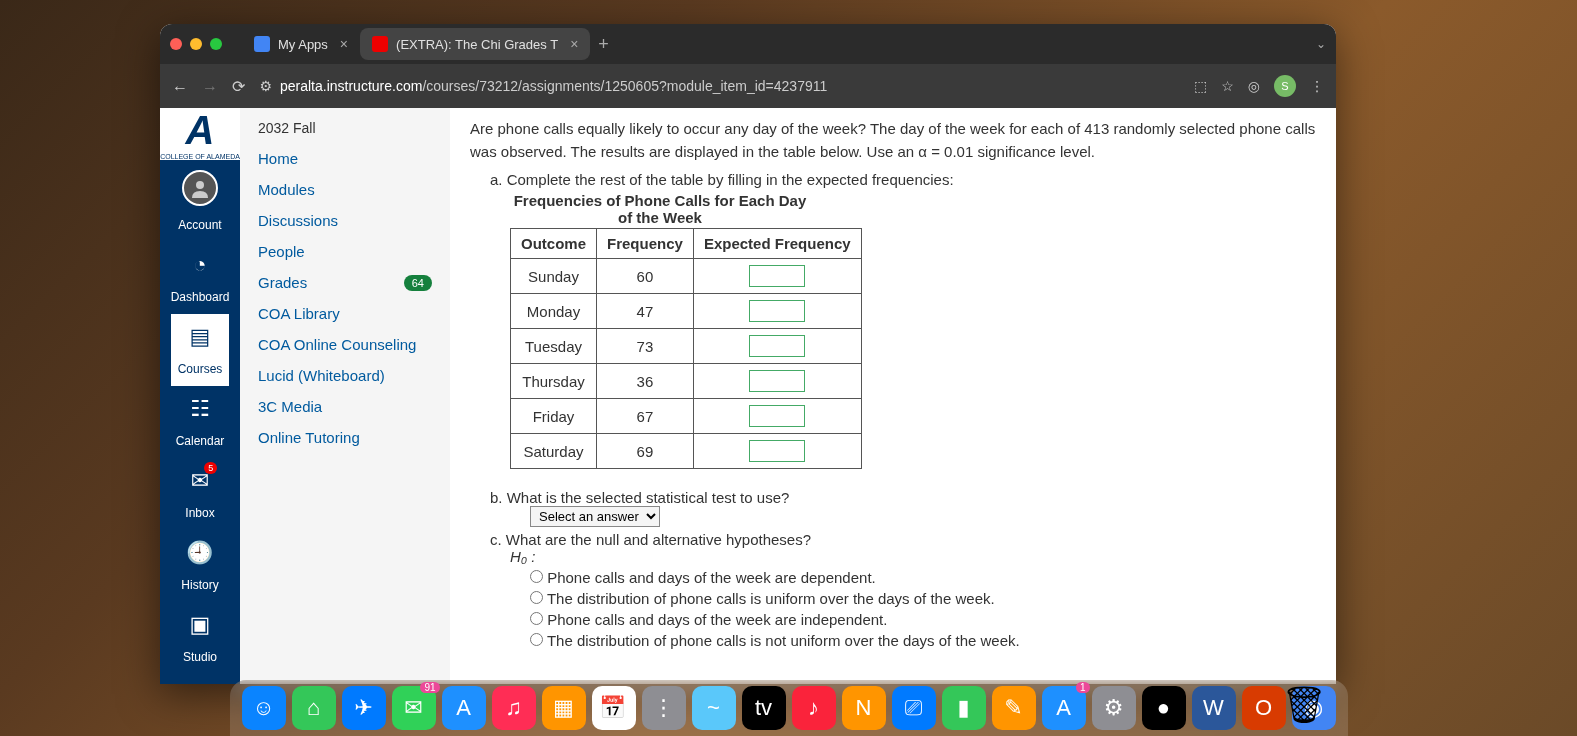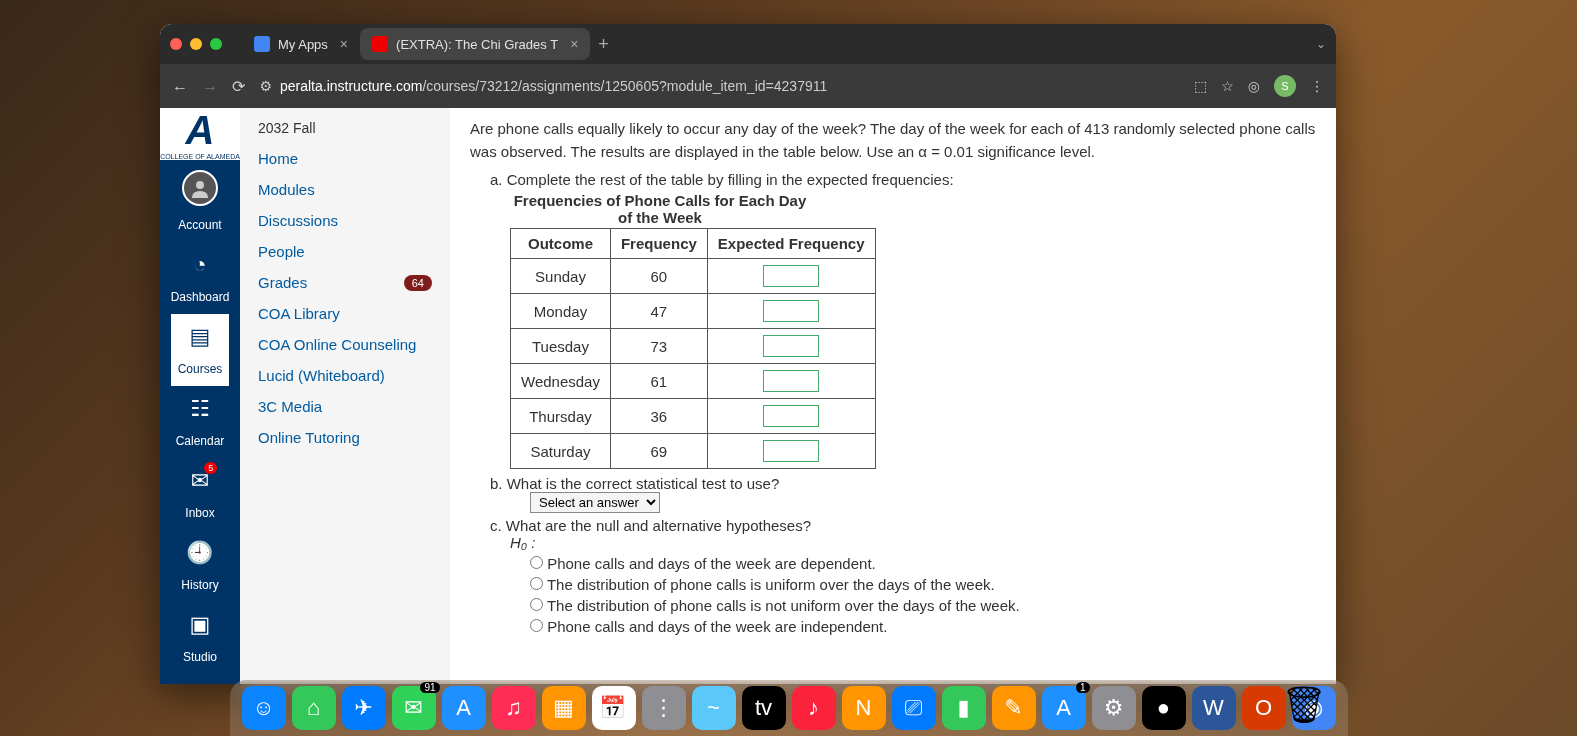--- a/index.html
+++ b/index.html
@@ -28,37 +28,37 @@
 .logo-a { font-size: 40px; font-weight: bold; color: #003366; font-style: italic; }
 .logo-txt { font-size: 7px; color: #003366; text-align: center; line-height: 1; }
 .gnav-item { width: 100%; display: flex; flex-direction: column; align-items: center; padding: 10px 0; font-size: 12px; gap: 12px; cursor: pointer; position: relative; }
 .gnav-item.active { background: #fff; color: #003366; }
 .gnav-icon { font-size: 22px; }
 .avatar { width: 36px; height: 36px; border-radius: 50%; border: 2px solid #fff; background: #555; display: flex; align-items: center; justify-content: center; }
 .badge { position: absolute; top: 4px; right: 12px; background: #e00; color: #fff; font-size: 9px; border-radius: 8px; padding: 1px 4px; }
 .coursenav { width: 210px; background: #f5f5f5; padding: 12px 18px; display: flex; flex-direction: column; gap: 14px; }
 .coursenav a { color: #005a9e; text-decoration: none; font-size: 15px; display: flex; align-items: center; justify-content: space-between; }
 .coursenav .term { color: #333; font-size: 14px; }
-.pill { background: #7f1d1d; color: #fff; font-size: 11px; border-radius: 10px; padding: 2px 8px; }
+.pill { background: #15803d; color: #fff; font-size: 11px; border-radius: 10px; padding: 2px 8px; }
 .main { flex: 1; padding: 10px 20px 20px 20px; overflow: auto; color: #333; }
 .problem-text { font-size: 15px; line-height: 1.5; margin-bottom: 8px; }
 .part-a { font-size: 15px; margin-left: 20px; margin-bottom: 4px; }
 .table-title { text-align: center; font-size: 15px; font-weight: bold; margin-bottom: 2px; }
-table.freq { border-collapse: collapse; margin-bottom: 6px; }
+table.freq { border-collapse: collapse; margin-bottom: 20px; }
 table.freq th, table.freq td { border: 1px solid #555; padding: 6px 10px; font-size: 15px; text-align: center; }
 table.freq th { font-weight: bold; }
 .ef-input { width: 56px; height: 22px; border: 1px solid #4a6; background: #fff; }
 .part-b, .part-c { font-size: 15px; margin-left: 20px; margin-top: 4px; }
 .select { border: 1px solid #888; font-size: 13px; padding: 1px 4px; background: #f5f5f5; margin-left: 20px; }
 .hypo { margin-left: 40px; font-style: italic; font-size: 15px; }
 .radios { margin-left: 60px; }
 .radios label { display: block; font-size: 15px; margin: 4px 0; }
 .dock { position: absolute; bottom: 0; left: 50%; transform: translateX(-50%); display: flex; gap: 6px; padding: 6px 12px; background: rgba(255,255,255,0.15); border-radius: 16px 16px 0 0; backdrop-filter: blur(10px); }
 .dock-i { width: 44px; height: 44px; border-radius: 10px; display: flex; align-items: center; justify-content: center; font-size: 22px; color: #fff; position: relative; }
-.dock-i .dbadge { position: absolute; top: -4px; right: -4px; background: #000000; color: #fff; font-size: 10px; border-radius: 8px; padding: 0 4px; }
+.dock-i .dbadge { position: absolute; top: -4px; right: -4px; background: #ec4899; color: #fff; font-size: 10px; border-radius: 8px; padding: 0 4px; }
 </style>
 </head>
 <body>
 
 <div class="browser">
   <div class="tabbar">
     <div class="traffic">
       <div class="dot red"></div>
       <div class="dot yellow"></div>
       <div class="dot green"></div>
@@ -198,45 +198,45 @@
               <td>Monday</td>
               <td>47</td>
               <td><input class="ef-input" style=""></td>
             </tr>
             <tr>
               <td>Tuesday</td>
               <td>73</td>
               <td><input class="ef-input" style=""></td>
             </tr>
             <tr>
-              <td>Wednesday</td>
-              <td>61</td>
-              <td><input class="ef-input" style=""></td>
-            </tr>
-            <tr>
               <td>Thursday</td>
               <td>36</td>
               <td><input class="ef-input" style=""></td>
             </tr>
             <tr>
+              <td>Friday</td>
+              <td>67</td>
+              <td><input class="ef-input" style=""></td>
+            </tr>
+            <tr>
               <td>Saturday</td>
               <td>69</td>
               <td><input class="ef-input" style=""></td>
             </tr>
           </tbody>
       </table>
-      <div class="part-b">b. What is the correct statistical test to use?</div>
+      <div class="part-b">b. What is the selected statistical test to use?</div>
       <div style="margin-left:40px;"><select class="select"><option>Select an answer</option></select></div>
       <div class="part-c">c. What are the null and alternative hypotheses?</div>
       <div class="hypo">H₀ :</div>
       <div class="radios" id="radios-host">
           <label><input type="radio" name="h0" style=""> <span>Phone calls and days of the week are dependent.</span></label>
           <label><input type="radio" name="h0" style=""> <span>The distribution of phone calls is uniform over the days of the week.</span></label>
+          <label><input type="radio" name="h0" style=""> <span>Phone calls and days of the week are independent.</span></label>
           <label><input type="radio" name="h0" style=""> <span>The distribution of phone calls is not uniform over the days of the week.</span></label>
-          <label><input type="radio" name="h0" style=""> <span>Phone calls and days of the week are independent.</span></label>
         </div>
     </div>
   </div>
 </div>
 
 <div class="dock" id="dock-host">
     <div class="dock-i" style="background: rgb(10, 132, 255);">
       <span>☺</span>
     </div>
     <div class="dock-i" style="background: rgb(52, 199, 89);">

